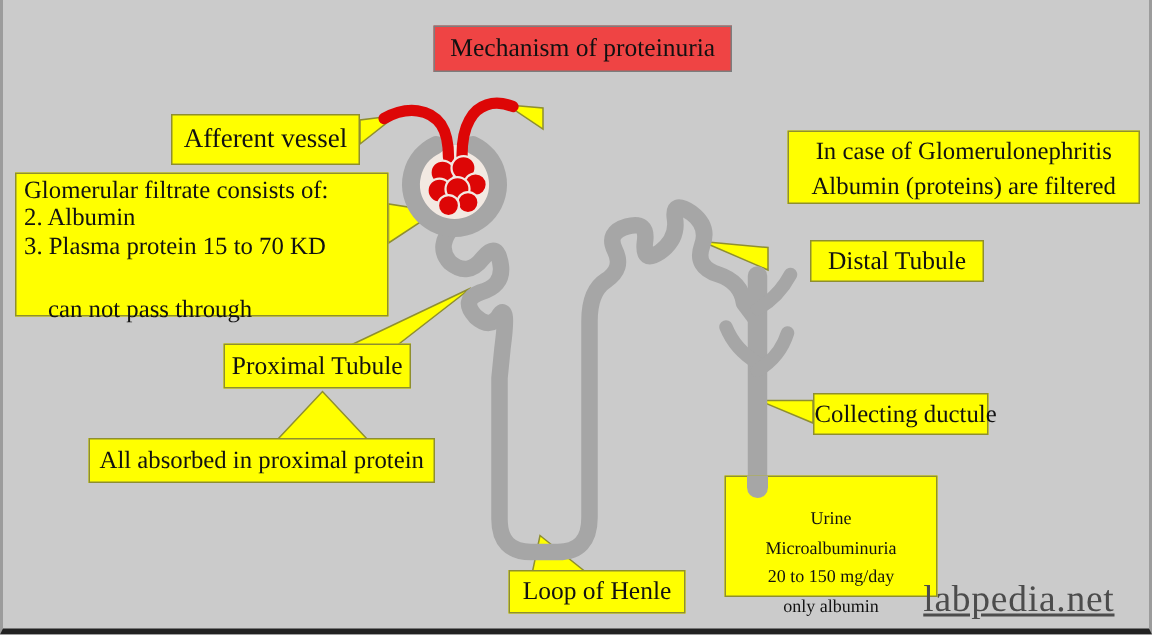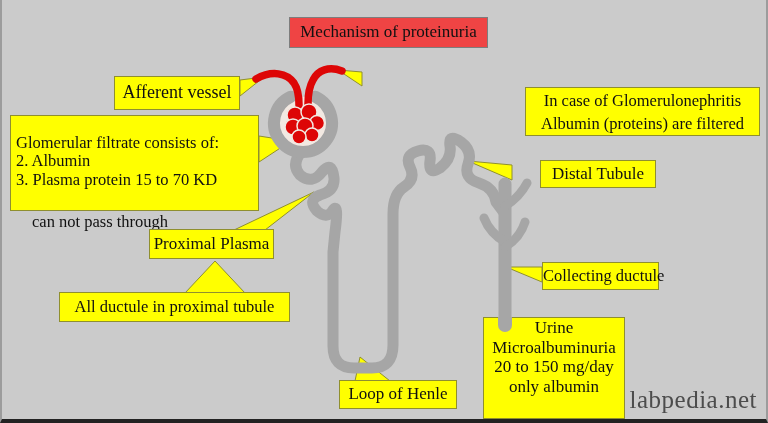--- a/index.html
+++ b/index.html
@@ -12,30 +12,30 @@
   .svg-layer{position:absolute;left:0;top:0;z-index:1;}
   .box{
     position:absolute;z-index:2;box-sizing:border-box;
     background:#ffff00;border:1px solid #8f8f2f;
     text-align:center;white-space:nowrap;
   }
   .box-title{left:287px;top:17px;width:199px;height:31px;background:#ef4444;border:1px solid #7d7d7d;font-size:17px;line-height:28px;}
   .box-afferent{left:112px;top:76px;width:126px;height:34px;font-size:18px;line-height:31px;}
   .box-efferent{left:359px;top:66px;width:126px;height:33px;font-size:18px;line-height:30px;}
   .box-glomer{left:523px;top:63px;width:235px;height:49px;font-size:16.5px;line-height:23px;padding-top:1px;margin-top:24px;}
-  .box-filtrate{left:8px;top:115px;width:249px;height:96px;font-size:16.5px;line-height:18.4px;text-align:left;padding:18px 5px;}
+  .box-filtrate{left:8px;top:115px;width:249px;height:96px;font-size:16.5px;line-height:18.4px;text-align:left;padding:2px 5px;}
   .box-filtrate .indent{padding-left:16px;margin-top:24px;}
   .box-proximal{left:147px;top:229px;width:125px;height:30px;font-size:17px;line-height:27px;}
   .box-absorbed{left:57px;top:292px;width:231px;height:30px;font-size:16.5px;line-height:27px;}
   .box-distal{left:538px;top:160px;width:116px;height:28px;font-size:17px;line-height:25px;}
   .box-collecting{left:540px;top:262px;width:117px;height:28px;font-size:16.5px;line-height:25px;}
-  .box-urine{left:481px;top:317px;width:142px;height:102px;font-size:17px;line-height:19.5px;padding-top:0;}
+  .box-urine{left:481px;top:317px;width:142px;height:81px;font-size:12px;line-height:19.5px;padding-top:18px;}
   .box-loop{left:337px;top:380px;width:118px;height:29px;font-size:17px;line-height:26px;}
   .duct-tip{position:absolute;left:496px;top:317px;width:14px;height:15px;background:#a6a6a6;border-radius:0 0 7px 7px;z-index:3;}
-  .watermark{position:absolute;right:9px;top:386px;z-index:2;font-size:25px;color:#4c4c4c;letter-spacing:0.5px;}
+  .watermark{position:absolute;right:23px;top:386px;z-index:2;font-size:25px;color:#4c4c4c;letter-spacing:0.5px;text-decoration:underline;}
   .line{display:block;}
 </style>
 </head>
 <body>
 
 <div class="stage">
 
   <svg class="svg-layer" width="768" height="423" viewBox="0 0 768 423">
 
     <g fill="#ffff00" stroke="#8f8f2f" stroke-width="1">
@@ -112,23 +112,23 @@
     <span class="line">Albumin (proteins) are filtered</span>
   </div>
 
   <div class="box box-filtrate">
     <span class="line">Glomerular filtrate consists of:</span>
     <span class="line">2. Albumin</span>
     <span class="line">3. Plasma protein 15 to 70 KD</span>
     <span class="line indent">can not pass through</span>
   </div>
 
-  <div class="box box-proximal">Proximal Plasma</div>
+  <div class="box box-proximal">Proximal Tubule</div>
 
-  <div class="box box-absorbed">All ductule in proximal tubule</div>
+  <div class="box box-absorbed">All absorbed in proximal protein</div>
 
   <div class="box box-distal">Distal Tubule</div>
 
   <div class="box box-collecting">Collecting ductule</div>
 
   <div class="box box-urine">
     <span class="line">Urine</span>
     <span class="line">Microalbuminuria</span>
     <span class="line">20 to 150 mg/day</span>
     <span class="line">only albumin</span>

